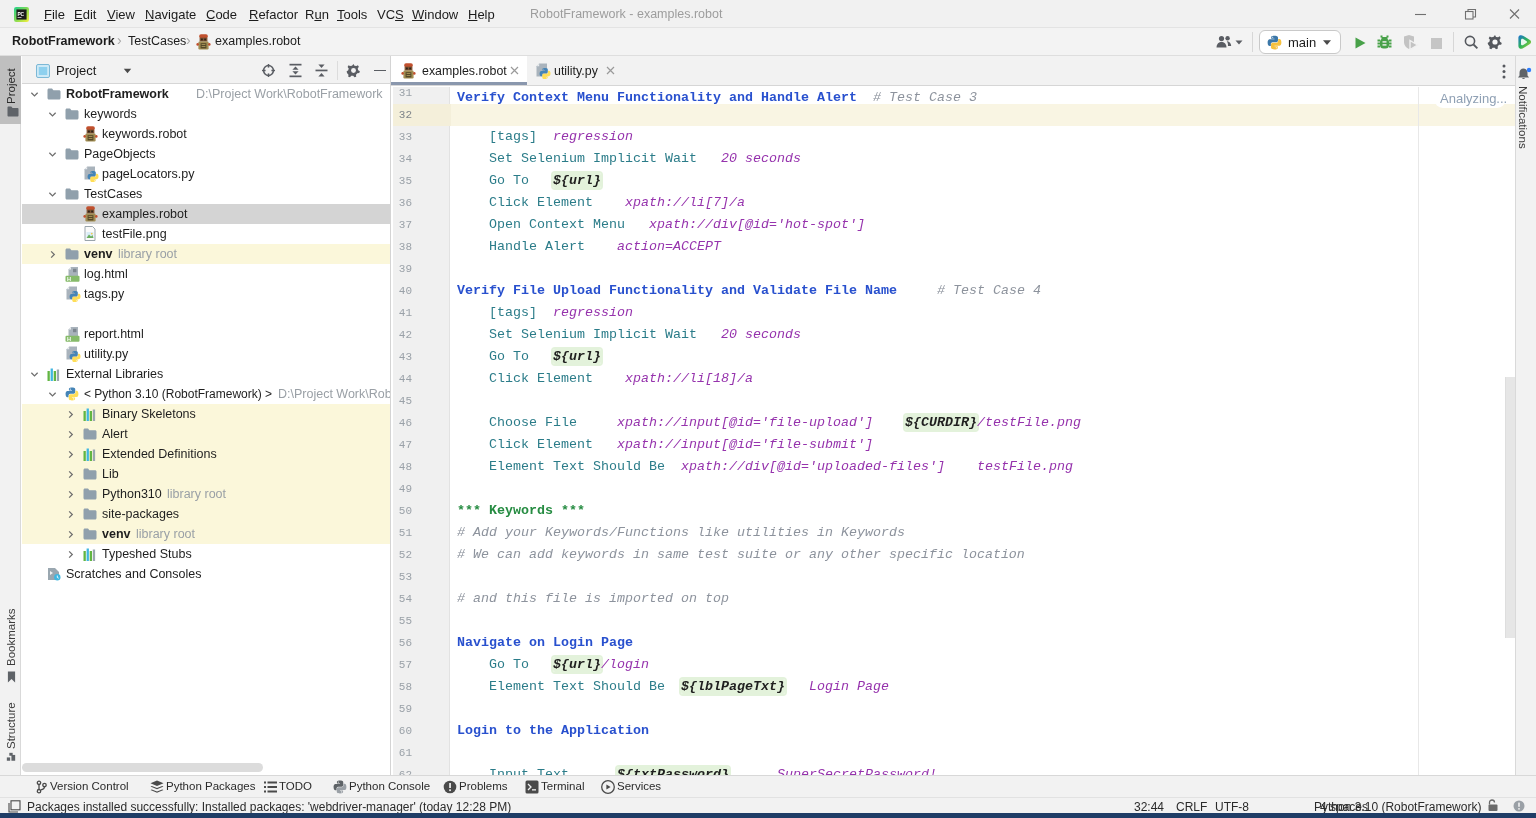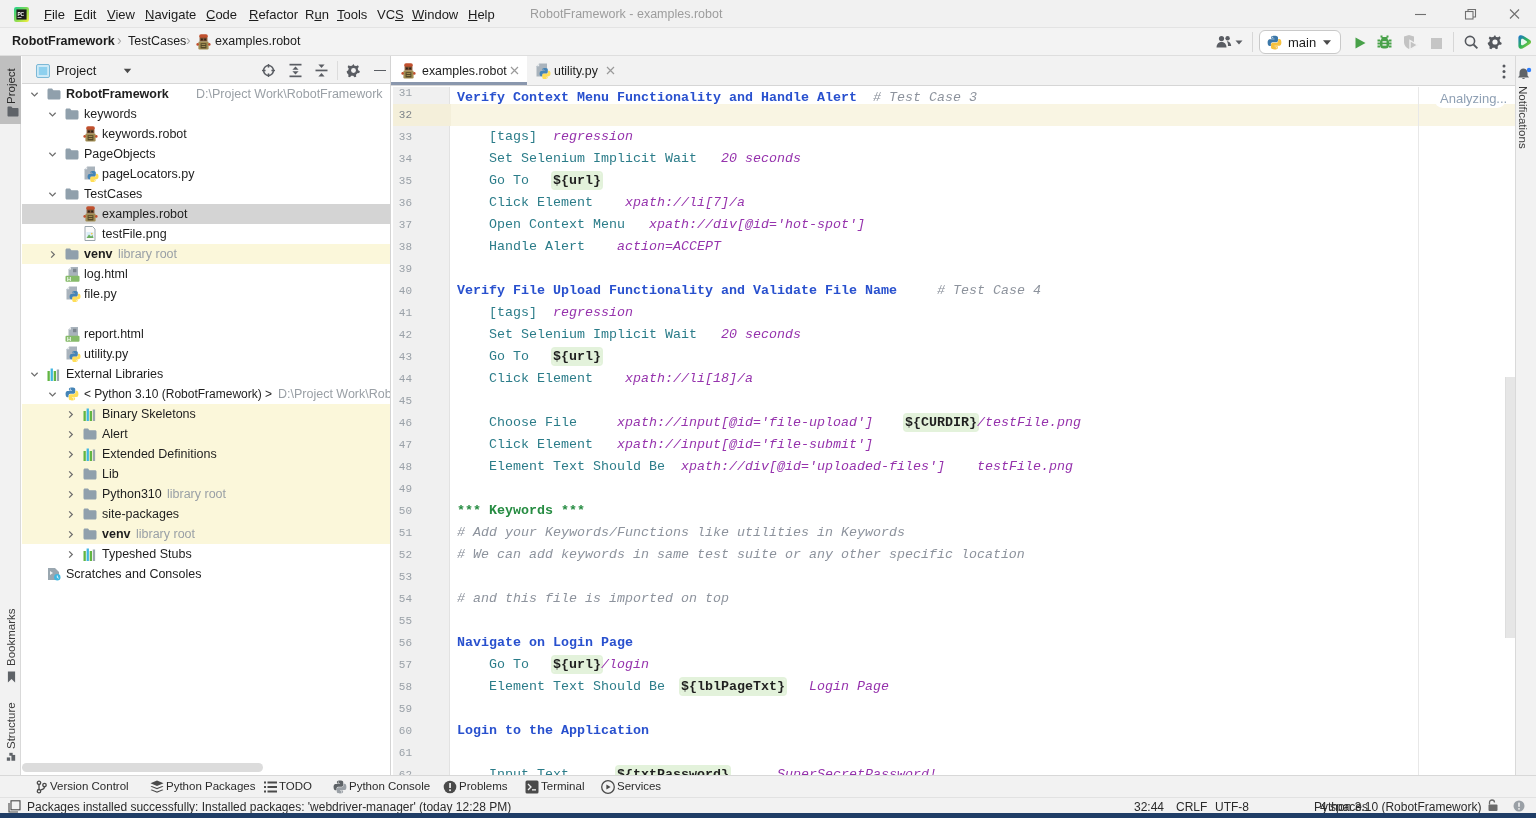--- a/index.html
+++ b/index.html
@@ -32,21 +32,21 @@
   #tabbar { left:391px; top:56px; width:1124px; height:30px; background:#f2f2f2; border-bottom:1px solid #d6d6d6; }
   #editor { left:391px; top:87px; width:1124px; height:688px; background:#ffffff; overflow:hidden; }
   #gutter { position:absolute; left:2px; top:0; width:57px; height:688px; background:#f0f0f0; border-right:1px solid #e2e2e2; }
   .lnum { position:absolute; left:2px; width:19px; text-align:right; font-family:Liberation Mono, monospace; font-size:11px; color:#9aa1a8; height:39px; line-height:22px; }
   .cline { position:absolute; left:66px; white-space:pre; font-family:"Liberation Mono", monospace; font-size:13.333px; height:22px; line-height:22px; color:#1f1f1f; }
   .kw  { color:#2b7c89; }
   .arg { color:#9633ad; font-style:italic; }
   .tc  { color:#2850ce; font-weight:bold; }
   .cm  { color:#8d939d; font-style:italic; }
   .sec { color:#268c42; font-weight:bold; }
-  .vr  { color:#1f1f1f; font-weight:bold; background:#e3f2db; box-shadow:0 0 0 2px #e3f2db; border-radius:2px; }
+  .vr  { color:#1f1f1f; font-weight:bold; background:#e3f2db; box-shadow:0 0 0 2px #e3f2db; border-radius:2px;font-style:italic; }
   #guide { position:absolute; left:1027px; top:0; width:1px; height:688px; background:#e8e8e8; }
   
   #btoolbar { left:0; top:775px; width:1536px; height:22px; background:#f2f2f2; border-top:1px solid #d8d8d8; }
   .btxt { position:absolute; top:4px; font-size:11.5px; color:#2b2b2b; }
   #statusbar { left:0; top:797px; width:1536px; height:16px; background:#f2f2f2; border-top:1px solid #e2e2e2; }
   .stxt { position:absolute; top:2px; font-size:12px; color:#2b2b2b; }
   #taskstrip { left:0; top:813px; width:1536px; height:5px; background:#1f3d66; }
 </style>
 </head>
 <body>
@@ -374,21 +374,21 @@
     <div class="trow" style="top:180px">
         <svg class="abs" style="left:43px;top:2px" width="15" height="16">
           <use href="#sy-html"></use>
         </svg>
         <span class="abs nm" style="left:62px">log.html</span>
       </div>
     <div class="trow" style="top:200px">
         <svg class="abs" style="left:43px;top:2px" width="16" height="16">
           <use href="#sy-py"></use>
         </svg>
-        <span class="abs nm" style="left:62px">file.py</span>
+        <span class="abs nm" style="left:62px">tags.py</span>
       </div>
     <div class="trow" style="top:240px">
         <svg class="abs" style="left:43px;top:2px" width="15" height="16">
           <use href="#sy-html"></use>
         </svg>
         <span class="abs nm" style="left:62px">report.html</span>
       </div>
     <div class="trow" style="top:260px">
         <svg class="abs" style="left:43px;top:2px" width="16" height="16">
           <use href="#sy-py"></use>

